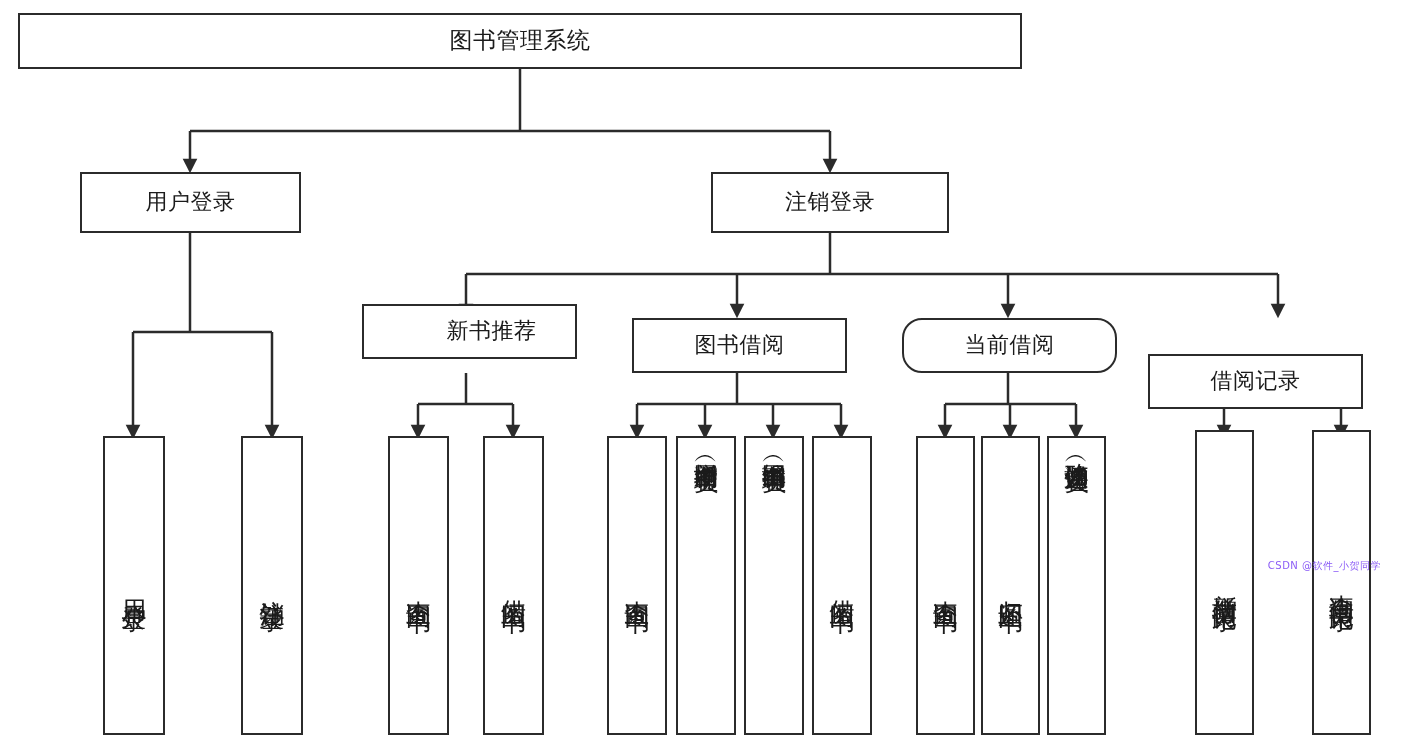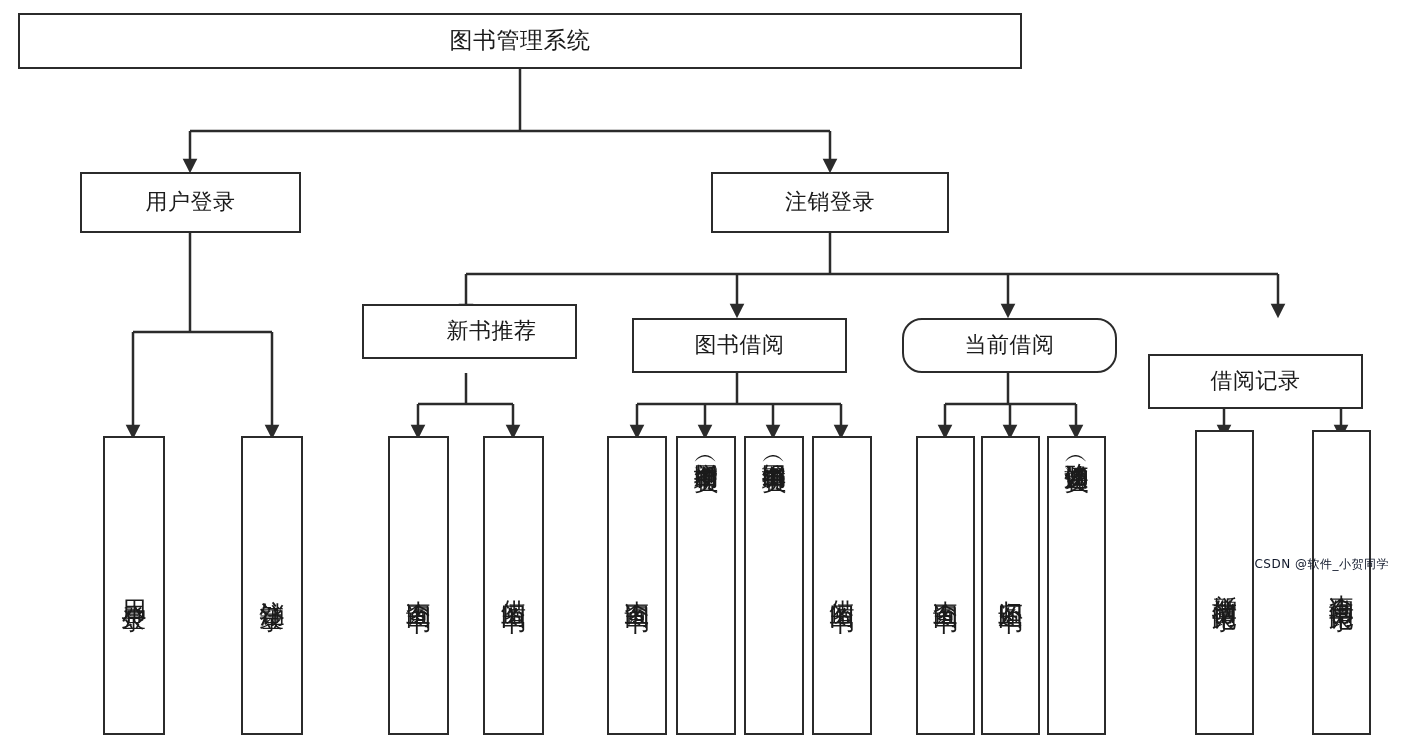--- a/index.html
+++ b/index.html
@@ -65,24 +65,24 @@
   .node.vert.tall .label {
     font-size: 24px;
     letter-spacing: 1px;
   }
   .node.vert.center {
     align-items: center;
     padding-top: 0;
   }
   #watermark {
     position: absolute;
-    right: 16px;
+    right: 24px;
     bottom: 6px;
-    font-size: 12px;
-    color: #0f172a;
+    font-size: 10px;
+    color: #8b5cf6;
     white-space: nowrap;
     letter-spacing: 0.5px;
   }
 </style>
 </head>
 <body>
 
 <div id="diagram-root">
 
   <svg id="edges" viewBox="0 0 1405 747" xmlns="http://www.w3.org/2000/svg">

